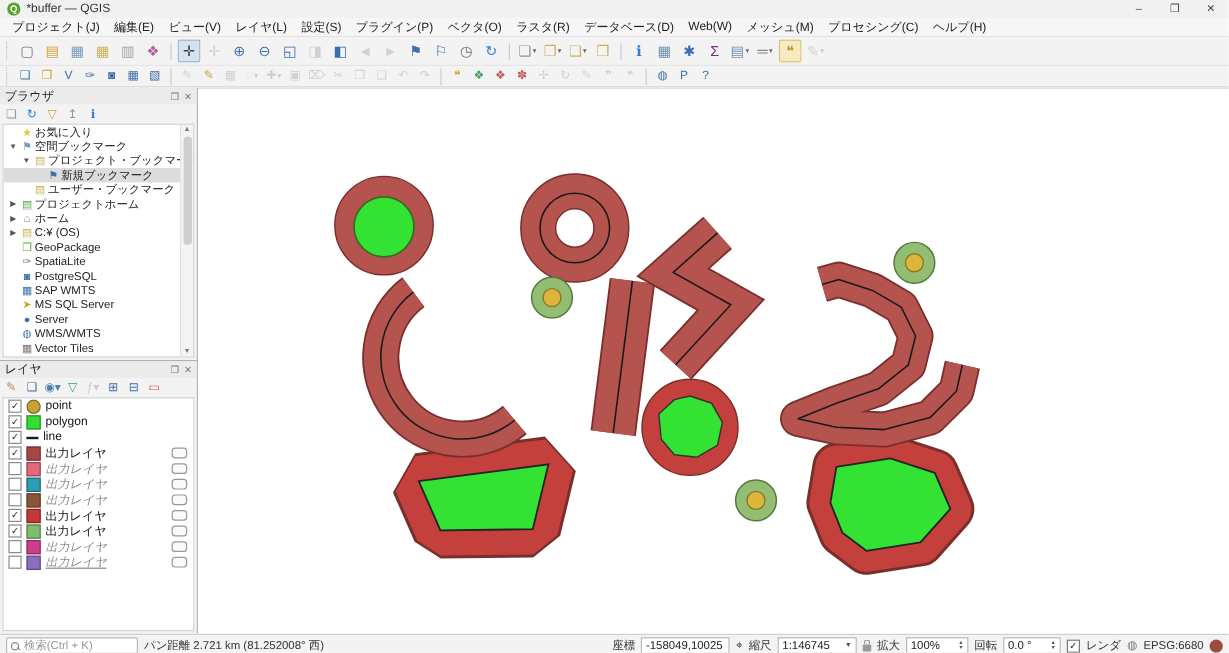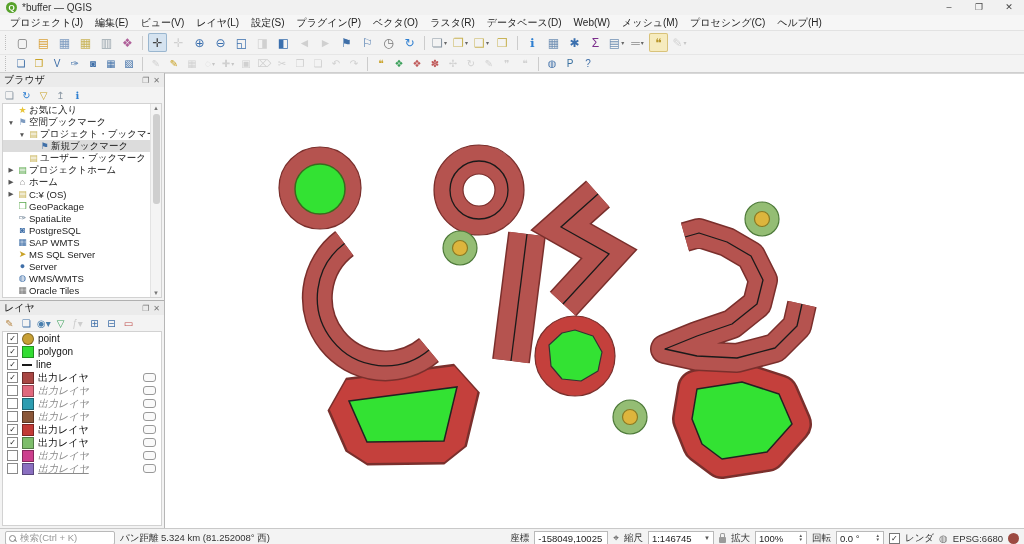--- a/index.html
+++ b/index.html
@@ -263,21 +263,21 @@
               <span>Server</span>
             </div>
             <div class="trow" style="padding-left: 3px;">
               <span class="arrow"></span>
               <span class="ticon" style="color: rgb(63, 111, 168);">◍</span>
               <span>WMS/WMTS</span>
             </div>
             <div class="trow" style="padding-left: 3px;">
               <span class="arrow"></span>
               <span class="ticon" style="color: rgb(119, 119, 119);">▦</span>
-              <span>Oracle Tiles</span>
+              <span>Vector Tiles</span>
             </div>
             <div class="trow" style="padding-left: 3px;">
               <span class="arrow"></span>
               <span class="ticon" style="color: rgb(119, 119, 119);">▦</span>
               <span>XYZ Tiles</span>
             </div>
           </div>
         <div class="vscroll">
           <span class="sa up">▲</span>
           <span class="sa dn">▼</span>
@@ -410,21 +410,21 @@
         <circle cx="465" cy="343" r="7.5" fill="#ddb53d" stroke="#8a7a23" stroke-width="1.2" stroke-linecap="butt"></circle>
       </svg>
   </div>
 </div>
 
 <div class="statusbar">
   <div class="sb-search">
     <span class="mag"></span>
     <span>検索(Ctrl + K)</span>
   </div>
-  <span class="sb-label">パン距離 5.324 km (81.252008° 西)</span>
+  <span class="sb-label">パン距離 2.721 km (81.252008° 西)</span>
 
   <div class="sb-right">
     <span class="sb-label">座標</span>
     <div class="sb-box" style="width:66px">
       <span>-158049,10025</span>
     </div>
     <span class="mouse-i">⌖</span>
     <span class="sb-label">縮尺</span>
     <div class="sb-box" style="width:58px">
       <span>1:146745</span>

